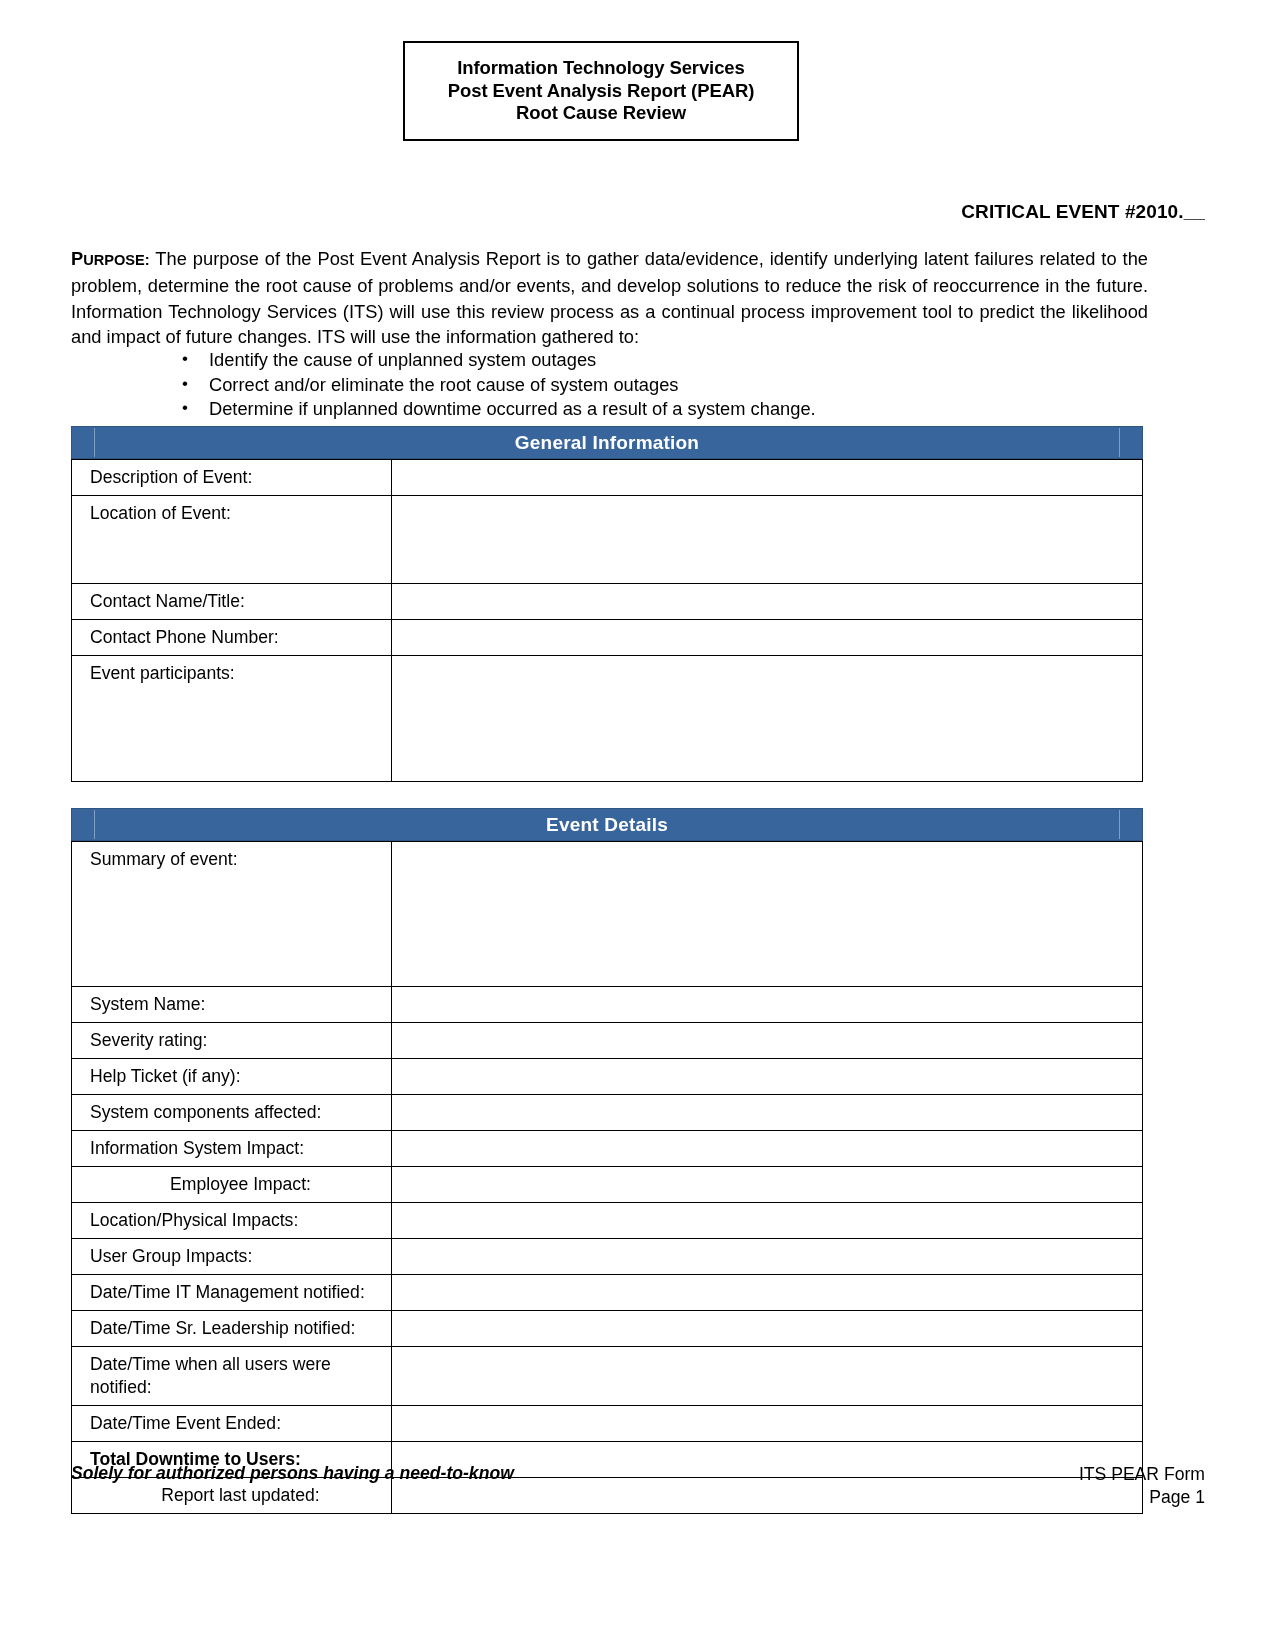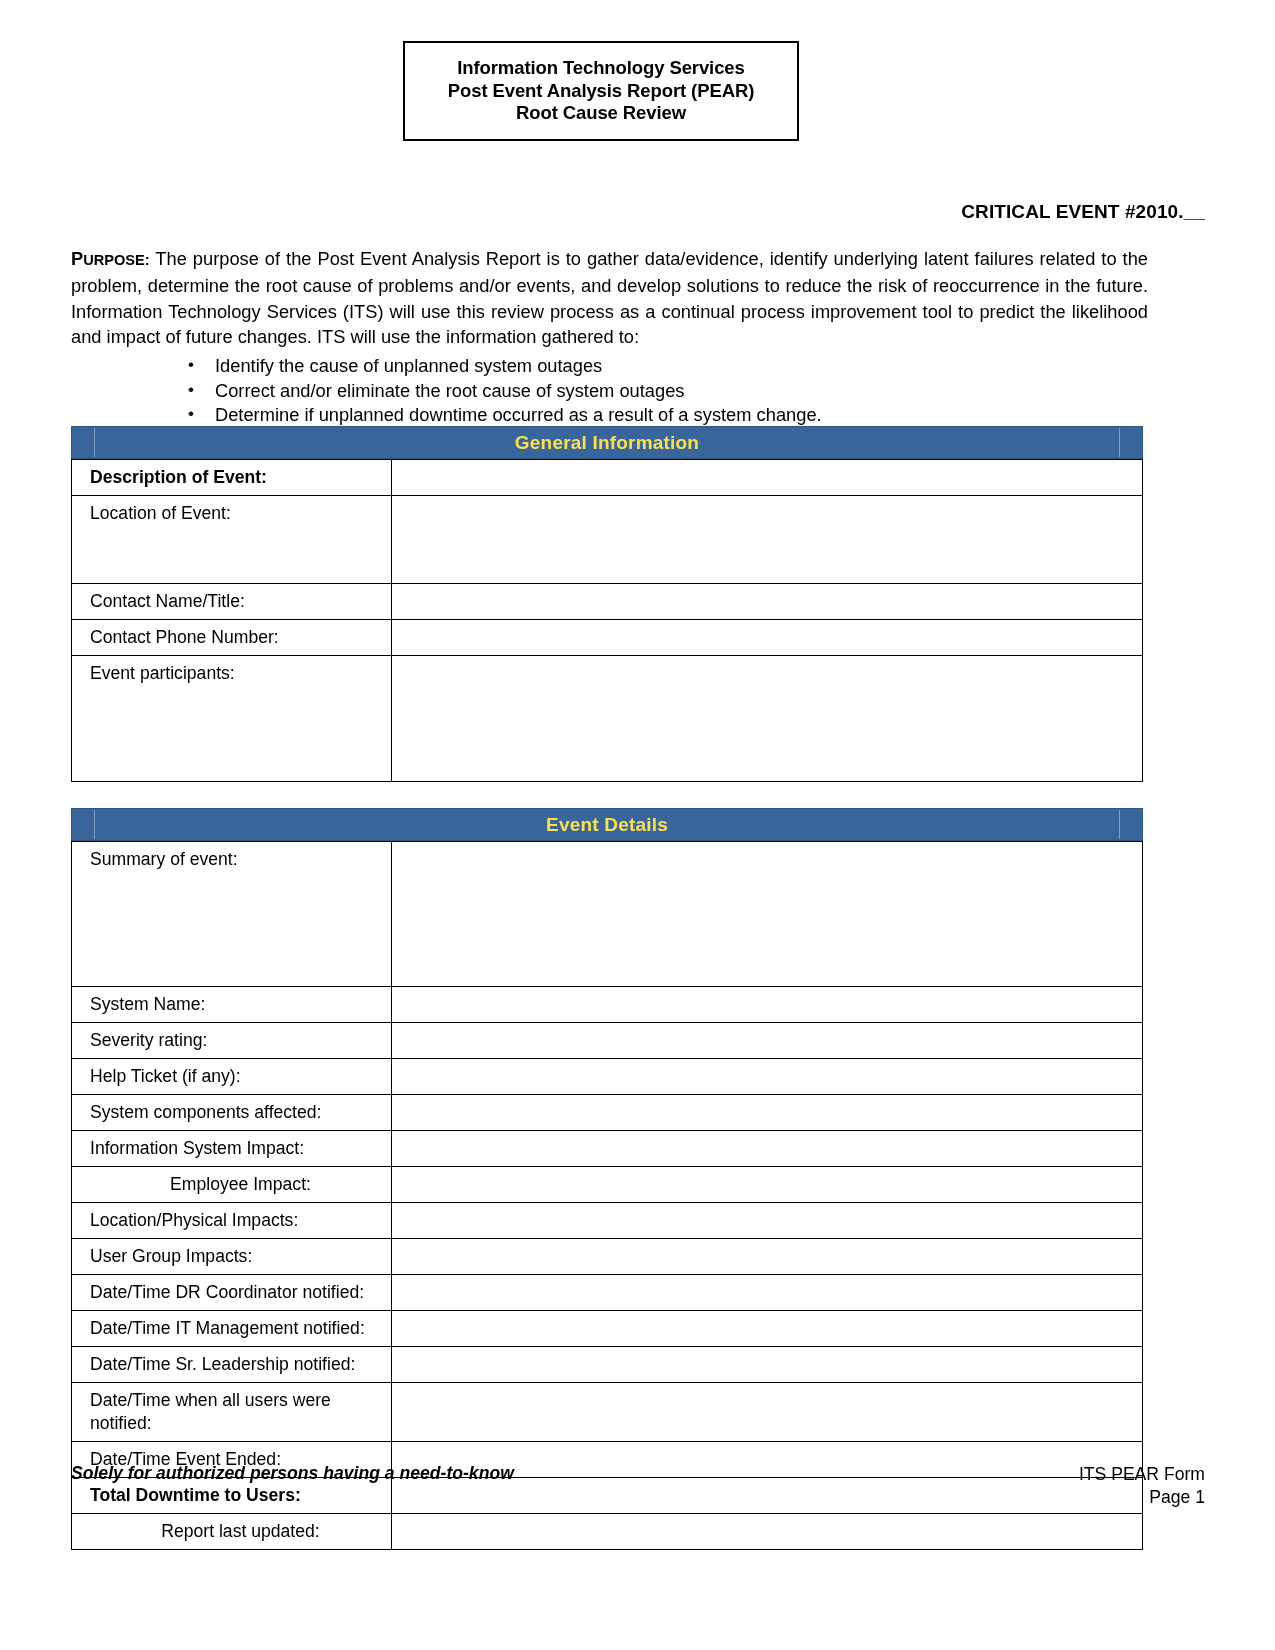--- a/index.html
+++ b/index.html
@@ -76,21 +76,21 @@
   }
   .purpose-label .pl-rest {
     font-size: 14.6px;
   }
 
   .bullets {
     position: absolute;
     left: 150px;
     top: 341px;
     width: 900px;
-    margin: 10px;
+    margin: 4px;
     padding: 0 0 0 28px;
     list-style: none;
   }
   .bullets li {
     font-size: 18.3px;
     line-height: 24.6px;
     position: relative;
     padding-left: 27px;
   }
   .bullets li::before {
@@ -133,21 +133,21 @@
   .section-header::after {
     content: "";
     position: absolute;
     right: 22px;
     top: 1px;
     bottom: 1px;
     width: 1px;
     background: #7f9fc4;
   }
   .section-header-title {
-    color: #fde047;
+    color: #ffffff;
     font-size: 19px;
     font-weight: bold;
     letter-spacing: 0.2px;
   }
 
   table.form-table {
     width: 100%;
     border-collapse: collapse;
     table-layout: fixed;
   }
@@ -215,21 +215,21 @@
     <li>Determine if unplanned downtime occurred as a result of a system change.</li>
   </ul>
 
   <div class="section" id="section-general">
     <div class="section-header">
       <span class="section-header-title">General Information</span>
     </div>
     <table class="form-table">
       <tbody id="general-rows">
           <tr>
-            <td class="label-cell" style="height: 33px; font-weight: bold;">Description of Event:</td>
+            <td class="label-cell" style="height: 33px;">Description of Event:</td>
             <td class="value-cell"></td>
           </tr>
           <tr>
             <td class="label-cell" style="height: 88px;">Location of Event:</td>
             <td class="value-cell"></td>
           </tr>
           <tr>
             <td class="label-cell" style="height: 30px;">Contact Name/Title:</td>
             <td class="value-cell"></td>
           </tr>
@@ -281,24 +281,20 @@
           </tr>
           <tr>
             <td class="label-cell" style="height: 29px;">Location/Physical Impacts:</td>
             <td class="value-cell"></td>
           </tr>
           <tr>
             <td class="label-cell" style="height: 29px;">User Group Impacts:</td>
             <td class="value-cell"></td>
           </tr>
           <tr>
-            <td class="label-cell" style="height: 29px;">Date/Time DR Coordinator notified:</td>
-            <td class="value-cell"></td>
-          </tr>
-          <tr>
             <td class="label-cell" style="height: 29px;">Date/Time IT Management notified:</td>
             <td class="value-cell"></td>
           </tr>
           <tr>
             <td class="label-cell" style="height: 29px;">Date/Time Sr. Leadership notified:</td>
             <td class="value-cell"></td>
           </tr>
           <tr>
             <td class="label-cell" style="height: 52px;">Date/Time when all users were notified:</td>
             <td class="value-cell"></td>

